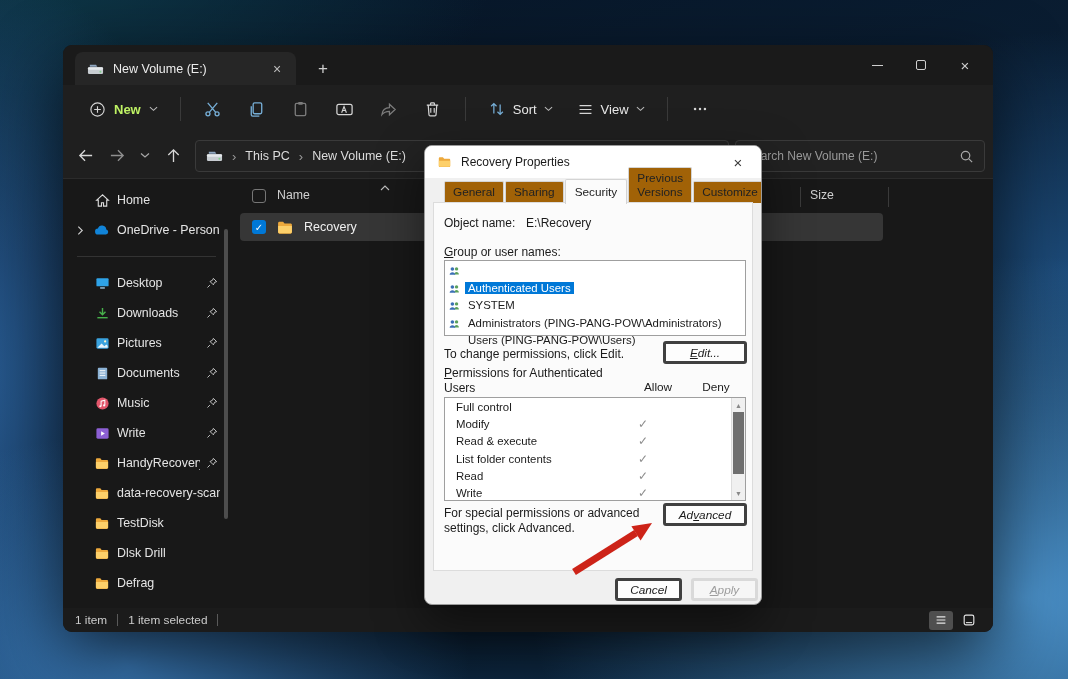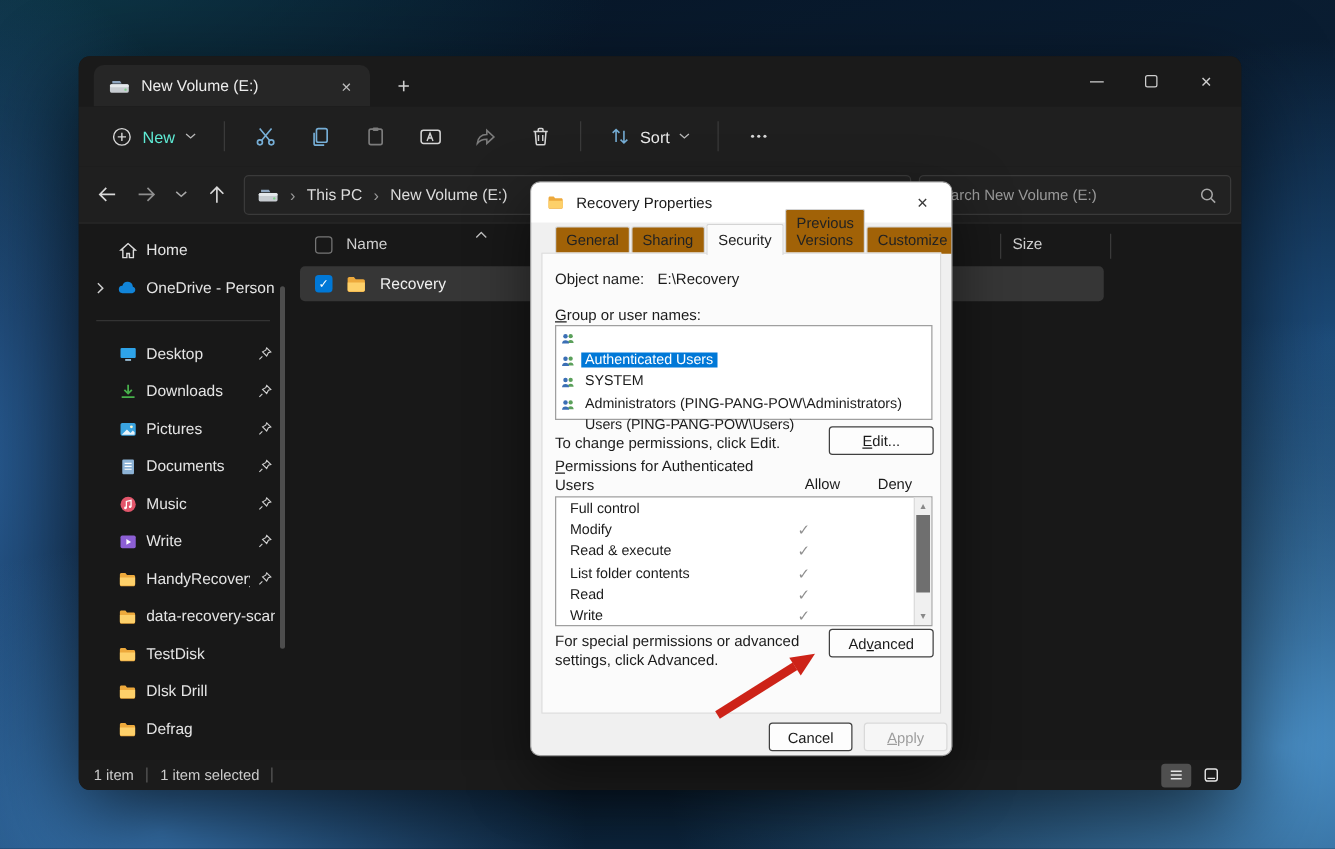--- a/index.html
+++ b/index.html
@@ -36,21 +36,21 @@
   .newtab { position:absolute; left:246px; top:10px; width:28px; height:28px; display:flex;
     align-items:center; justify-content:center; color:#cfcfcf; font-size:17px; border-radius:4px; }
   .wincontrols { position:absolute; right:6px; top:0; height:40px; display:flex; }
   .wc { width:44px; height:40px; display:flex; align-items:center; justify-content:center; color:#cfcfcf; }
   .wc-min i { display:block; width:11px; border-top:1px solid #cfcfcf; }
   .wc-max i { display:block; width:10px; height:10px; border:1px solid #cfcfcf; border-radius:2px; }
   .wc-close { font-size:15px; }
 
   .toolbar { height:48px; background:#1f1f1f; display:flex; align-items:center; padding:0 16px; gap:4px; }
   .newbtn { display:flex; align-items:center; gap:8px; padding:0 10px; height:34px; border-radius:4px;
-    font-size:13px; color:#5eead4; }
+    font-size:13px; color:#bef264;font-weight:bold; }
   .tb-div { width:1px; height:24px; background:#3a3a3a; margin:0 8px; }
   .tbicon { width:40px; height:34px; display:flex; align-items:center; justify-content:center; border-radius:4px; }
   .tb-drop { display:flex; align-items:center; gap:7px; padding:0 10px; height:34px; border-radius:4px;
     font-size:13px; color:#e8e8e8; }
 
   .addressrow { height:46px; background:#1f1f1f; border-bottom:1px solid #2b2b2b;
     position:relative; display:flex; align-items:center; padding-left:6px; }
   .navbtn { width:32px; height:32px; display:flex; align-items:center; justify-content:center; border-radius:4px; }
   .navbtn.narrow { width:24px; }
   .breadcrumb { position:absolute; left:132px; top:7px; width:534px; height:32px; background:#222;
@@ -112,23 +112,23 @@
     border:1px solid #dcdcdc; z-index:2; }
   .p-abs { position:absolute; }
   .ukey { text-decoration:underline; }
   .listbox { position:absolute; background:#fff; border:1px solid #9f9f9f; }
   .grp-row { height:17.5px; display:flex; align-items:center; padding:0 2px 0 3px; gap:4px; font-size:11.4px; }
   .grp-label { padding:0 3px; white-space:nowrap;margin-top:32px; }
   .grp-row.selected .grp-label { background:#0078d7; color:#fff; }
   .perm-row { height:17.3px; display:grid; grid-template-columns:1fr 56px 58px 16px; align-items:center;
     padding-left:11px; font-size:11.4px; }
   .perm-mark { text-align:center; color:#8f8f8f; font-size:12px; }
-  .dbtn { position:absolute; background:#fdfdfd; border:1px solid #404040; border-radius:3px;
+  .dbtn { position:absolute; background:#fdfdfd; border:3px solid #404040; border-radius:3px;
     font-size:11.8px; color:#1b1b1b; display:flex; align-items:center; justify-content:center;
-    font-family:"Liberation Sans", sans-serif; }
+    font-family:"Liberation Sans", sans-serif;font-style:italic; }
   .dbtn.default { border-color:#0067c0; }
   .dbtn.disabled { color:#9d9d9d; border-color:#d9d9d9; background:#f6f6f6; }
   .col-head { position:absolute; width:56px; text-align:center; font-size:11.8px; }
   .pscroll { position:absolute; right:0; top:0; bottom:0; width:14px; background:#f0f0f0; border-left:1px solid #dcdcdc; }
   .pscroll .arr { height:14px; display:flex; align-items:center; justify-content:center; font-size:7px; color:#888; }
   .pscroll .thumb { position:absolute; left:1px; right:1px; top:14px; height:62px; background:#6f6f6f; }
   .pscroll .arr.down { position:absolute; bottom:0; left:0; right:0; }
 
   .annot-arrow { position:absolute; left:540px; top:500px; z-index:40; }
 </style>
@@ -228,20 +228,33 @@
       </div>
     <span class="tb-div"></span>
     <div class="tb-drop">
       <span class="icn">
           <svg width="18" height="18" viewBox="0 0 20 20">
             <path d="M6.5 4v11M3.5 7 6.5 4l3 3" stroke="#76aed6" fill="none" stroke-width="1.4"></path>
             <path d="M13.5 16V5M10.5 13l3 3 3-3" stroke="#76aed6" fill="none" stroke-width="1.4"></path>
           </svg>
         </span>
       <span>Sort</span>
+      <span class="icn">
+          <svg width="9" height="6" viewBox="0 0 10 6">
+            <path d="M1 1l4 3.5L9 1" stroke="#b8b8b8" fill="none" stroke-width="1.2"></path>
+          </svg>
+        </span>
+    </div>
+    <div class="tb-drop">
+      <span class="icn">
+          <svg width="17" height="17" viewBox="0 0 20 20">
+            <path d="M3 5.5h14M3 10h14M3 14.5h14" stroke="#d6d6d6" stroke-width="1.4"></path>
+          </svg>
+        </span>
+      <span>View</span>
       <span class="icn">
           <svg width="9" height="6" viewBox="0 0 10 6">
             <path d="M1 1l4 3.5L9 1" stroke="#b8b8b8" fill="none" stroke-width="1.2"></path>
           </svg>
         </span>
     </div>
     <span class="tb-div"></span>
     <div class="tbicon">
         <span class="icn">
           <svg width="18" height="18" viewBox="0 0 20 20">

